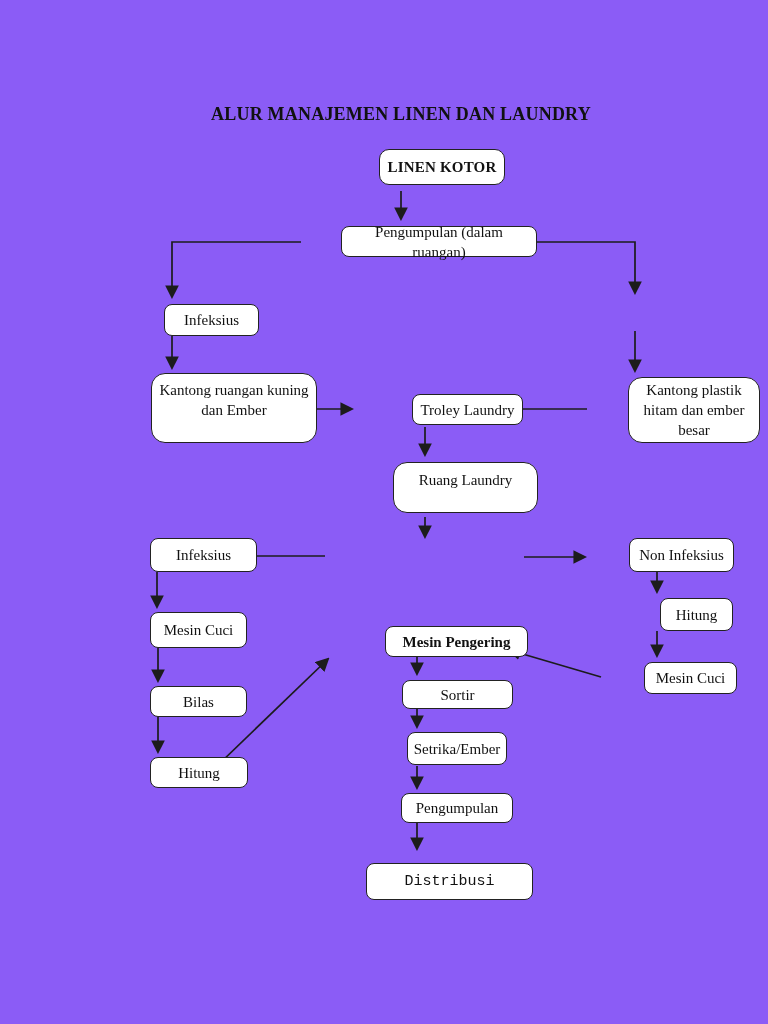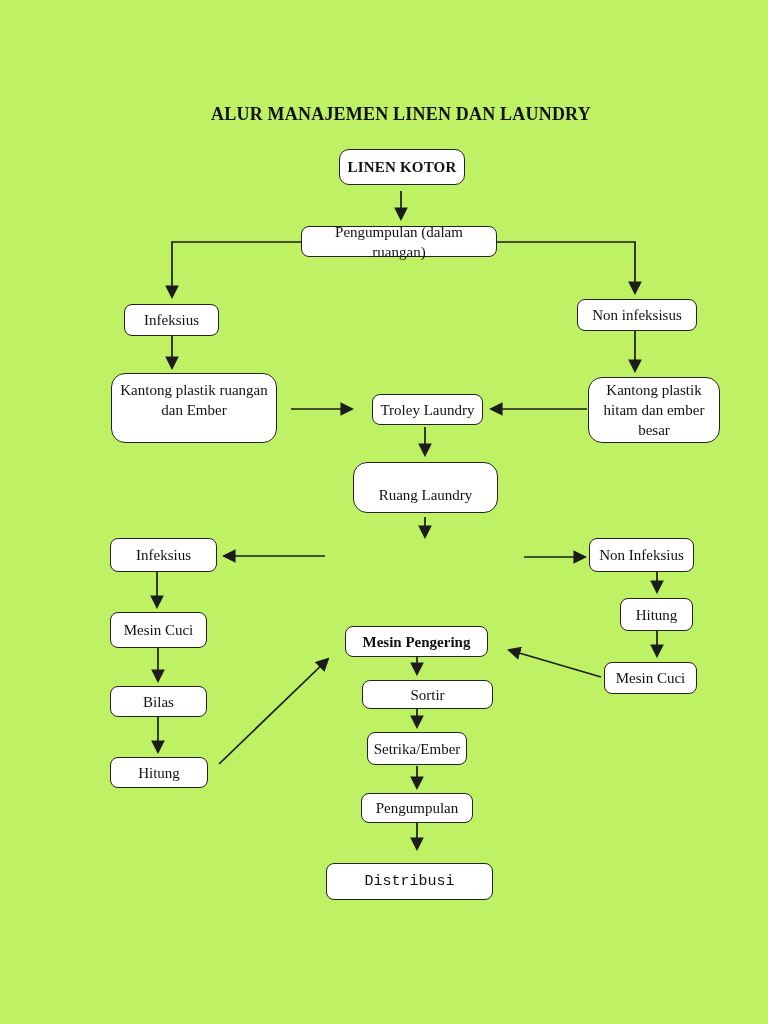--- a/index.html
+++ b/index.html
@@ -4,21 +4,21 @@
 <style>
   html, body {
     margin: 0;
     padding: 0;
     background: #ffffff;
   }
   #page {
     position: relative;
     width: 768px;
     height: 1024px;
-    background: #bef264;
+    background: #8b5cf6;
     font-family: "Liberation Serif", "DejaVu Serif", serif;
     color: #1a1a1a;
     overflow: hidden;
   }
   #title {
     position: absolute;
     left: 34px;
     top: 104px;
     width: 734px;
     text-align: center;
@@ -41,20 +41,21 @@
     border: 1.6px solid #222222;
     border-radius: 8px;
     display: flex;
     align-items: center;
     justify-content: center;
     text-align: center;
     font-size: 15px;
     line-height: 20px;
     color: #111111;
     padding: 1px 6px;
+    margin-left: 40px;
   }
   .node.bold { font-weight: bold; letter-spacing: 0.2px; }
   .node.r14 { border-radius: 14px; }
   .node.top { align-items: flex-start; }
   .edge { stroke: #1c1c1c; stroke-width: 1.7; fill: none; }
 </style>
 </head>
 <body>
 
 <div id="page">
@@ -112,48 +113,47 @@
 
     <line class="edge" x1="417" y1="823" x2="417" y2="849" marker-end="url(#arrow)"></line>
   </svg>
 
   <div class="node bold" style="left:339px; top:149px; width:126px; height:36px; border-radius:10px;">LINEN KOTOR</div>
 
   <div class="node" style="left:301px; top:226px; width:196px; height:31px;">Pengumpulan (dalam ruangan)</div>
 
   <div class="node" style="left:124px; top:304px; width:95px; height:32px;">Infeksius</div>
 
-  <div class="node" style="left:577px; top:299px; width:120px; height:32px;">Non infeksisus</div>
 
-  <div class="node r14 top" style="left:111px; top:373px; width:166px; height:70px; padding-top:6px;">Kantong plastik ruangan dan Ember</div>
+  <div class="node r14 top" style="left:111px; top:373px; width:166px; height:70px; padding-top:6px;">Kantong ruangan kuning dan Ember</div>
 
   <div class="node r14" style="left:588px; top:377px; width:132px; height:66px;">Kantong plastik hitam dan ember besar</div>
 
   <div class="node" style="left:372px; top:394px; width:111px; height:31px;">Troley Laundry</div>
 
-  <div class="node r14 top" style="left:353px; top:462px; width:145px; height:51px; padding-top:22px;">Ruang Laundry</div>
+  <div class="node r14 top" style="left:353px; top:462px; width:145px; height:51px; padding-top:7px;">Ruang Laundry</div>
 
 
   <div class="node" style="left:110px; top:538px; width:107px; height:34px;">Infeksius</div>
 
   <div class="node" style="left:589px; top:538px; width:105px; height:34px;">Non Infeksius</div>
 
   <div class="node" style="left:110px; top:612px; width:97px; height:36px;">Mesin Cuci</div>
 
   <div class="node" style="left:110px; top:686px; width:97px; height:31px;">Bilas</div>
 
   <div class="node" style="left:110px; top:757px; width:98px; height:31px;">Hitung</div>
 
   <div class="node" style="left:620px; top:598px; width:73px; height:33px;">Hitung</div>
 
   <div class="node" style="left:604px; top:662px; width:93px; height:32px;">Mesin Cuci</div>
 
   <div class="node" style="left:345px; top:626px; width:143px; height:31px;font-weight:bold;">Mesin Pengering</div>
 
-  <div class="node" style="left:362px; top:680px; width:131px; height:29px;">Sortir</div>
+  <div class="node" style="left:362px; top:680px; width:111px; height:29px;">Sortir</div>
 
   <div class="node" style="left:367px; top:732px; width:100px; height:33px;">Setrika/Ember</div>
 
   <div class="node" style="left:361px; top:793px; width:112px; height:30px;">Pengumpulan</div>
 
   <div class="node" style="left:326px; top:863px; width:167px; height:37px;font-family:Liberation Mono, monospace;">Distribusi</div>
 
 </div>
 
 </body></html>

